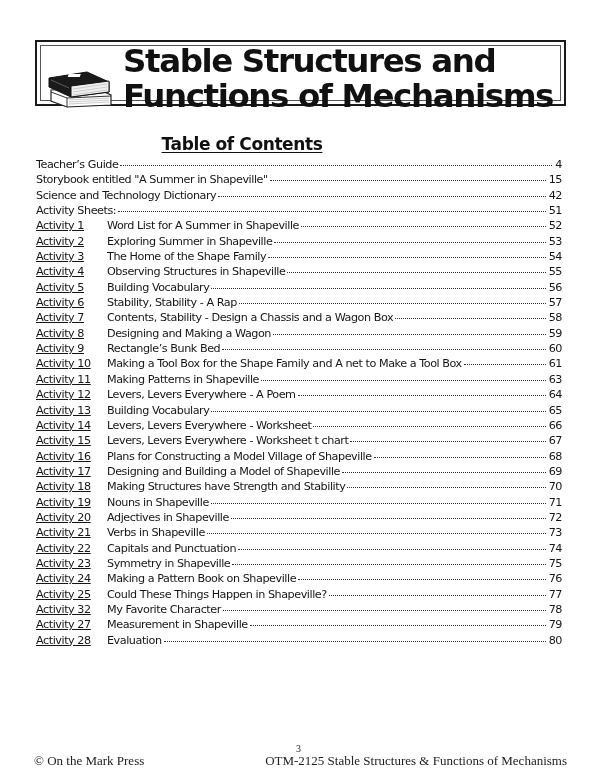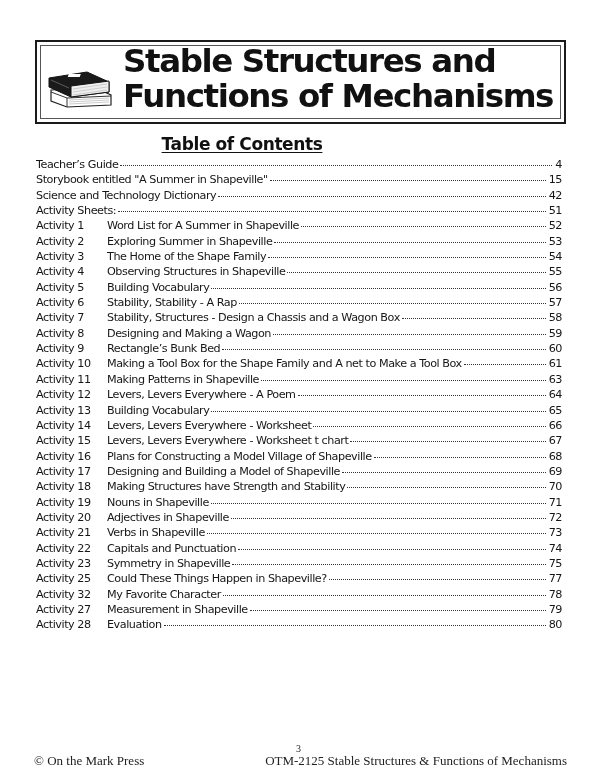--- a/index.html
+++ b/index.html
@@ -1,19 +1,19 @@
 <!DOCTYPE html>
 <html><head>
 <meta charset="utf-8">
 <style>
   html, body { margin: 0; padding: 0; background: #ffffff; }
   body { width: 600px; height: 776px; position: relative; overflow: hidden; color: #141414; }
 
   .title-box {
-    position: absolute; left: 35px; top: 40px; width: 531px; height: 84px;
+    position: absolute; left: 35px; top: 40px; width: 531px; height: 66px;
     border: 2.5px solid #1a1a1a; box-sizing: border-box; background: #fff;
   }
   .title-box .inner {
     position: absolute; left: 3px; top: 3px; right: 3px; bottom: 3px;
     border: 1.5px solid #555; box-sizing: border-box;
   }
   .book-icon { position: absolute; left: 8px; top: 26px; width: 72px; height: 40px; }
   .title-text {
     position: absolute; left: 86px; top: 2px; right: 6px;
     font-family: "DejaVu Sans", sans-serif; font-weight: bold;
@@ -26,21 +26,21 @@
     font-family: "DejaVu Sans", sans-serif; font-weight: bold; font-size: 17px;
     text-decoration: underline; text-underline-offset: 2px; letter-spacing: -0.4px; color: #111;
   }
 
   .toc { position: absolute; left: 36px; top: 157px; width: 526px; }
   .row {
     display: flex; align-items: baseline; height: 15.35px;
     font-family: "DejaVu Sans", sans-serif; font-size: 11.2px; line-height: 15.35px;
     letter-spacing: -0.45px; color: #161616; white-space: nowrap;
   }
-  .row .act { width: 71px; flex: 0 0 71px; }
+  .row .act { width: 71px; flex: 0 0 71px; text-decoration: underline; }
   .row .ttl { flex: 0 0 auto; }
   .row .dots {
     flex: 1 1 auto; overflow: hidden; margin: 0 3px 0 2px;
     border-bottom: 1.3px dotted #333; transform: translateY(-2px); height: 1px;
   }
   .row .pg { flex: 0 0 auto; text-align: right; }
 
   .footer {
     position: absolute; top: 753px; font-family: "Liberation Serif", serif;
     font-weight: normal; font-size: 13px; color: #222;
@@ -126,21 +126,21 @@
       <span class="pg">56</span>
     </div>
     <div class="row">
       <span class="act">Activity 6</span>
       <span class="ttl">Stability, Stability - A Rap</span>
       <span class="dots"></span>
       <span class="pg">57</span>
     </div>
     <div class="row">
       <span class="act">Activity 7</span>
-      <span class="ttl">Stability, Structures - Design a Chassis and a Wagon Box</span>
+      <span class="ttl">Contents, Stability - Design a Chassis and a Wagon Box</span>
       <span class="dots"></span>
       <span class="pg">58</span>
     </div>
     <div class="row">
       <span class="act">Activity 8</span>
       <span class="ttl">Designing and Making a Wagon</span>
       <span class="dots"></span>
       <span class="pg">59</span>
     </div>
     <div class="row">
@@ -225,20 +225,26 @@
       <span class="act">Activity 22</span>
       <span class="ttl">Capitals and Punctuation</span>
       <span class="dots"></span>
       <span class="pg">74</span>
     </div>
     <div class="row">
       <span class="act">Activity 23</span>
       <span class="ttl">Symmetry in Shapeville</span>
       <span class="dots"></span>
       <span class="pg">75</span>
+    </div>
+    <div class="row">
+      <span class="act">Activity 24</span>
+      <span class="ttl">Making a Pattern Book on Shapeville</span>
+      <span class="dots"></span>
+      <span class="pg">76</span>
     </div>
     <div class="row">
       <span class="act">Activity 25</span>
       <span class="ttl">Could These Things Happen in Shapeville?</span>
       <span class="dots"></span>
       <span class="pg">77</span>
     </div>
     <div class="row">
       <span class="act">Activity 32</span>
       <span class="ttl">My Favorite Character</span>

